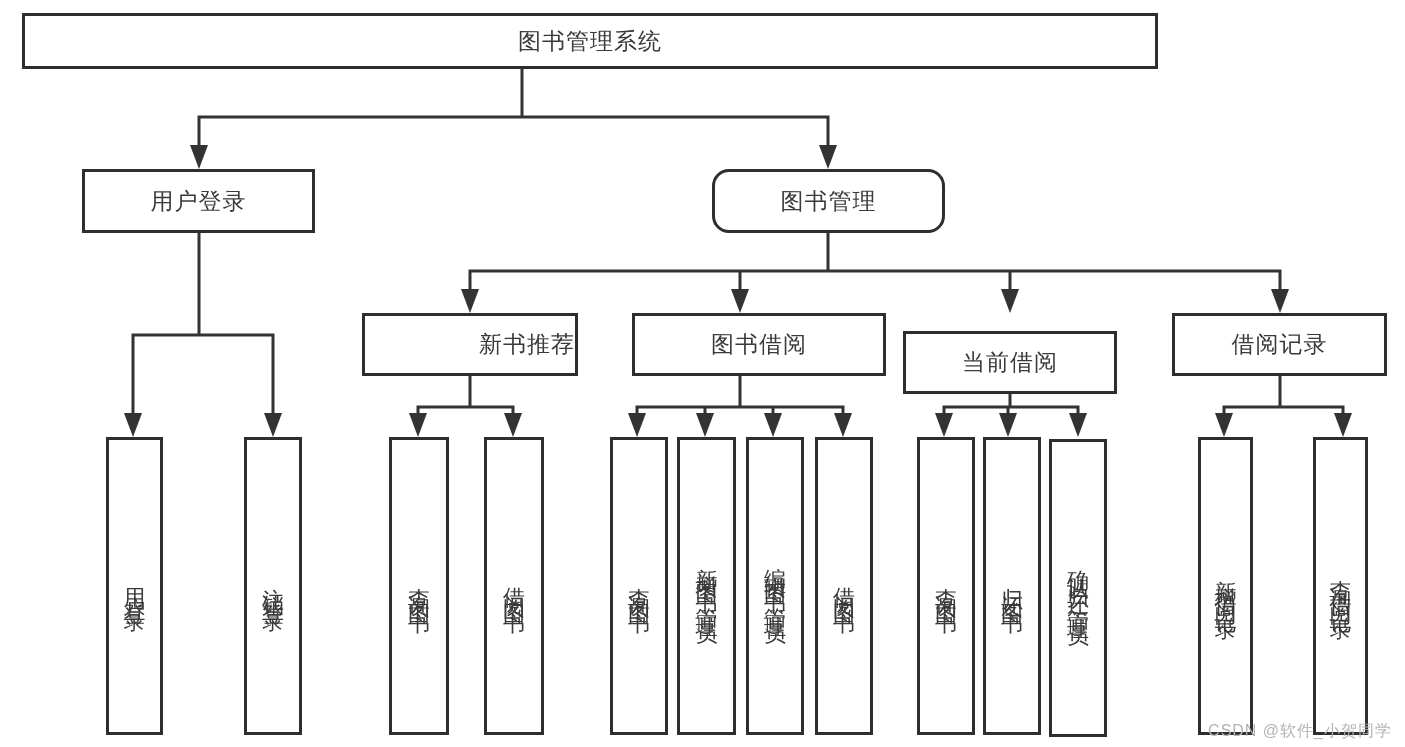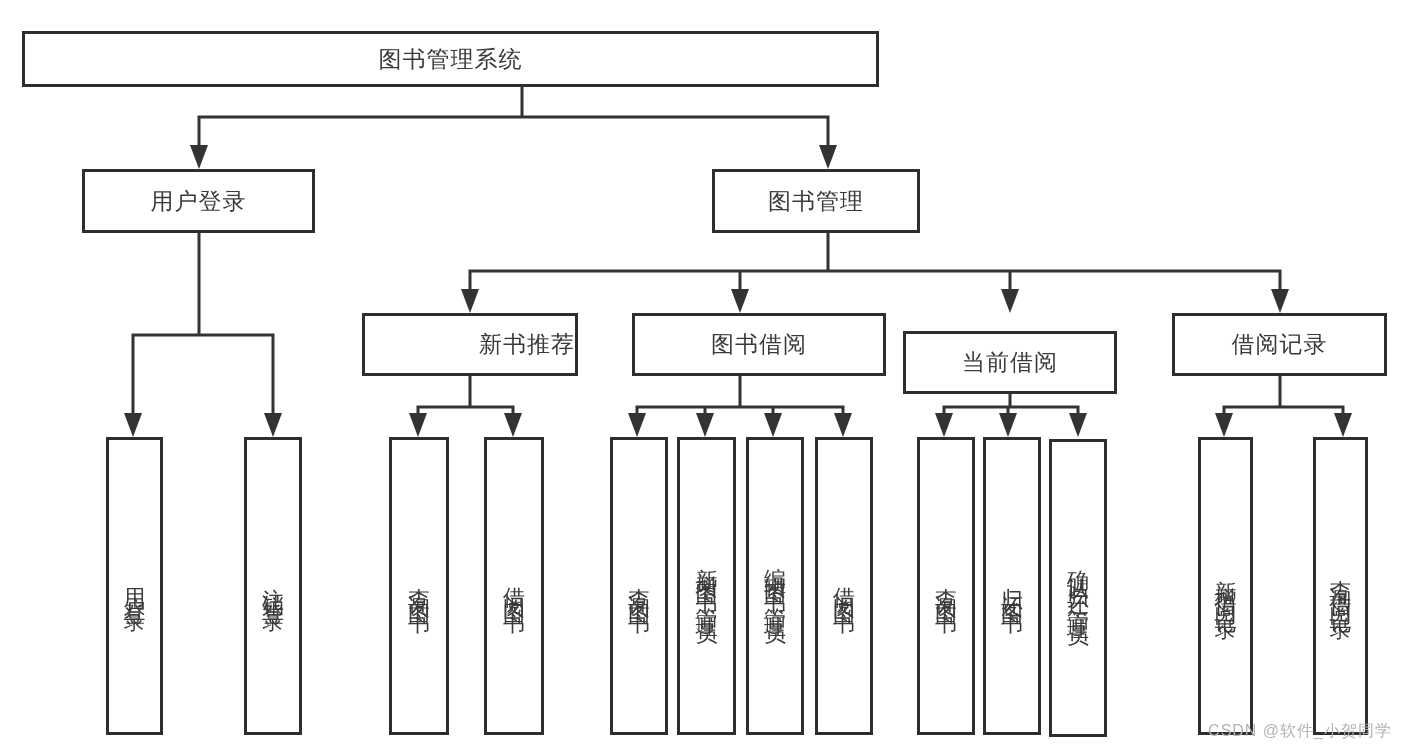--- a/index.html
+++ b/index.html
@@ -72,28 +72,28 @@
       <polygon points="764,413 782,413 773,437"></polygon>
       <polygon points="834,413 852,413 843,437"></polygon>
       <polygon points="935,413 953,413 944,437"></polygon>
       <polygon points="999,413 1017,413 1008,437"></polygon>
       <polygon points="1069,413 1087,413 1078,437"></polygon>
       <polygon points="1215,413 1233,413 1224,437"></polygon>
       <polygon points="1334,413 1352,413 1343,437"></polygon>
     </g>
   </svg>
 
-  <div class="node h" style="left:22px; top:31px; width:857px; height:56px;">
+  <div class="node h" style="left:22px; top:13px; width:1136px; height:56px;">
     <span>图书管理系统</span>
   </div>
 
   <div class="node h" style="left:82px; top:169px; width:233px; height:64px;">
     <span>用户登录</span>
   </div>
-  <div class="node h" style="left:712px; top:169px; width:208px; height:64px;">
+  <div class="node h" style="left:712px; top:169px; width:233px; height:64px;border-radius:17px;">
     <span>图书管理</span>
   </div>
 
   <div class="node h" style="left:362px; top:313px; width:216px; height:63px;justify-content:flex-end;">
     <span>新书推荐</span>
   </div>
   <div class="node h" style="left:632px; top:313px; width:254px; height:63px;">
     <span>图书借阅</span>
   </div>
   <div class="node h" style="left:903px; top:331px; width:214px; height:63px;">

